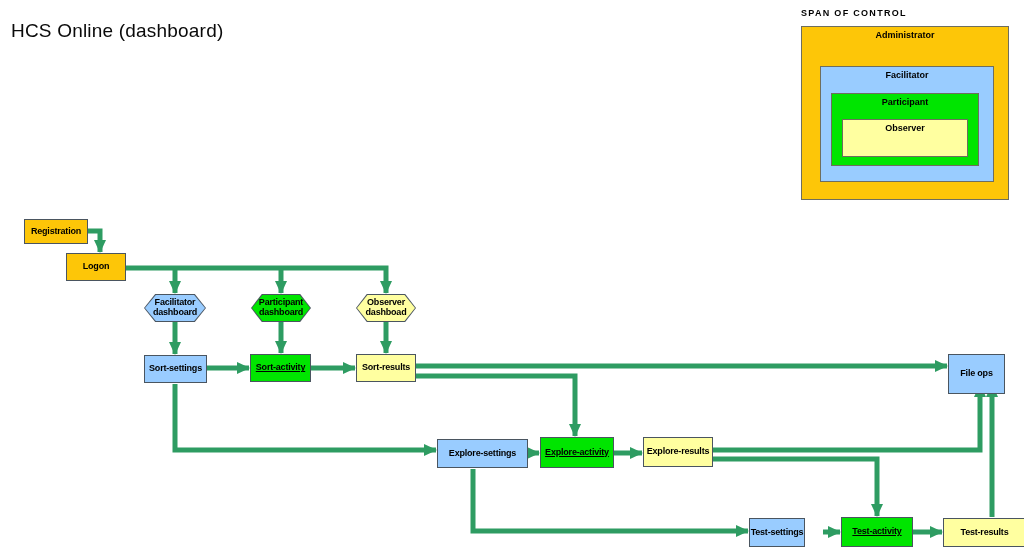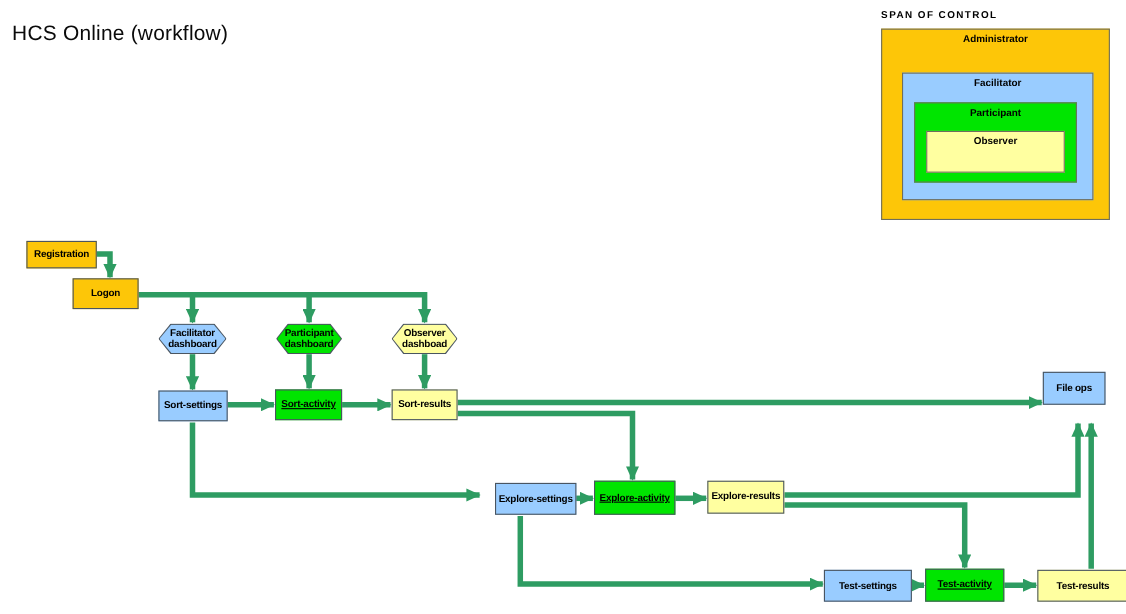--- a/index.html
+++ b/index.html
@@ -65,21 +65,21 @@
   .hex .hex-fill.c-yellow{background:var(--observer-yellow);}
   .hex .hex-label{
     position:absolute;inset:0;display:flex;flex-direction:column;
     align-items:center;justify-content:center;
     font-size:9px;font-weight:bold;text-align:center;line-height:1.1;letter-spacing:-.2px;
   }
 </style>
 </head>
 <body>
 
-<div class="diagram-title">HCS Online (workflow)</div>
+<div class="diagram-title">HCS Online (dashboard)</div>
 
 <div class="legend-title">SPAN OF CONTROL</div>
 <div class="legend-box lv-admin">Administrator</div>
 <div class="legend-box lv-facilitator">Facilitator</div>
 <div class="legend-box lv-participant">Participant</div>
 <div class="legend-box lv-observer">Observer</div>
 
 <svg class="edges" viewBox="0 0 1024 558">
   <defs>
     <marker id="ah" markerUnits="userSpaceOnUse" markerWidth="14" markerHeight="12" refX="12" refY="6" orient="auto">
@@ -106,27 +106,27 @@
   <path d="M823 532 H840" marker-end="url(#ah)"></path>
   <path d="M913 532 H942" marker-end="url(#ah)"></path>
   <path d="M992 517 V385" marker-end="url(#ah)"></path>
 </svg>
 
 <div class="node c-orange" style="left:24px;top:219px;width:64px;height:25px">Registration</div>
 <div class="node c-orange" style="left:66px;top:253px;width:60px;height:28px">Logon</div>
 <div class="node c-blue" style="left:144px;top:355px;width:63px;height:28px">Sort-settings</div>
 <div class="node c-green" style="left:250px;top:354px;width:61px;height:28px">Sort-activity</div>
 <div class="node c-yellow" style="left:356px;top:354px;width:60px;height:28px">Sort-results</div>
-<div class="node c-blue" style="left:450px;top:439px;width:74px;height:29px">Explore-settings</div>
+<div class="node c-blue" style="left:437px;top:439px;width:91px;height:29px">Explore-settings</div>
 <div class="node c-green" style="left:540px;top:437px;width:74px;height:31px">Explore-activity</div>
 <div class="node c-yellow" style="left:643px;top:437px;width:70px;height:30px">Explore-results</div>
-<div class="node c-blue" style="left:749px;top:518px;width:80px;height:29px">Test-settings</div>
+<div class="node c-blue" style="left:749px;top:518px;width:56px;height:29px">Test-settings</div>
 <div class="node c-green" style="left:841px;top:517px;width:72px;height:30px">Test-activity</div>
 <div class="node c-yellow" style="left:943px;top:518px;width:83px;height:29px">Test-results</div>
-<div class="node c-blue" style="left:948px;top:338px;width:57px;height:30px">File ops</div>
+<div class="node c-blue" style="left:948px;top:354px;width:57px;height:40px">File ops</div>
 
 <div class="hex" style="left:144px;top:294px;width:62px;height:28px">
   <div class="hex-bg"></div>
   <div class="hex-fill c-blue"></div>
   <div class="hex-label">
     <span>Facilitator</span>
     <span>dashboard</span>
   </div>
 </div>
 <div class="hex" style="left:251px;top:294px;width:60px;height:28px">

